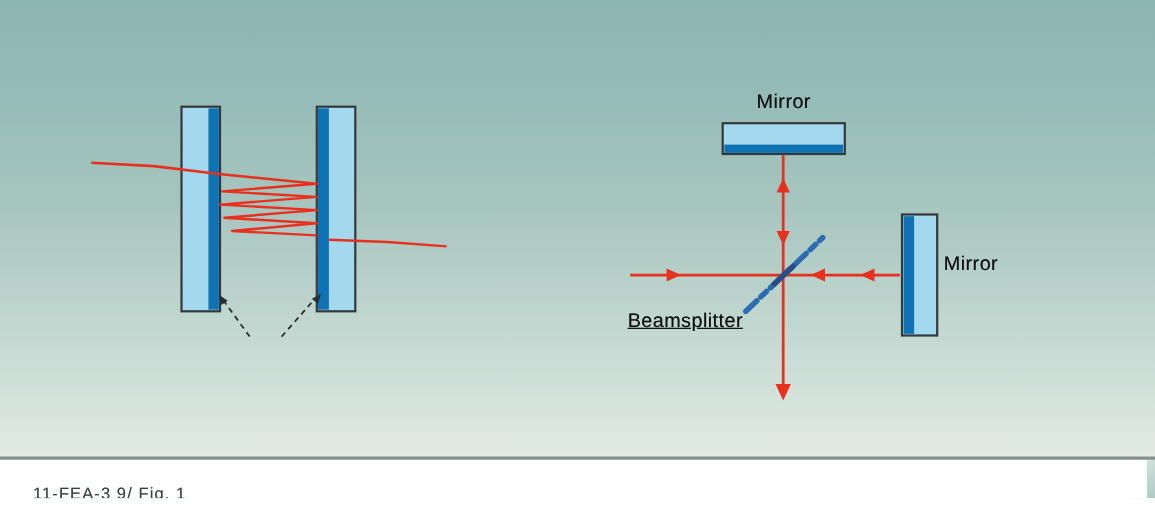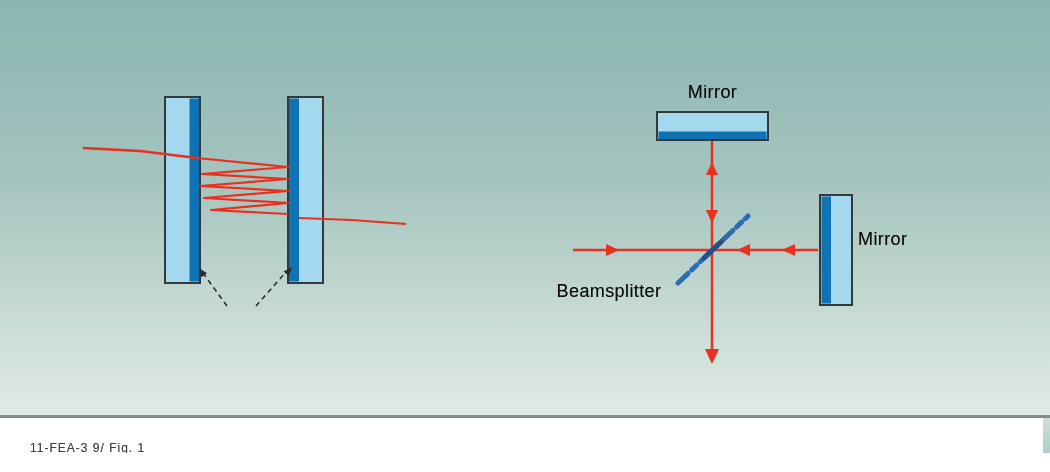--- a/index.html
+++ b/index.html
@@ -12,21 +12,21 @@
     background:linear-gradient(180deg,#8cb6b2 0%,#95bcb7 20%,#a7c5bf 45%,#c3d8d1 72%,#e2ebe5 100%);
   }
   svg.diagram { position:absolute; left:0; top:0; width:1050px; height:472px; }
   .lbl {
     position:absolute; font-size:18px; color:#0b0d0e; letter-spacing:0.4px;
     text-align:center; text-shadow:0 0 0.6px rgba(25,25,25,0.55); white-space:nowrap;
   }
   .rule { position:absolute; left:0; top:415px; width:1050px; height:3px; background:#858c89; }
   .caption-strip { position:absolute; left:0; top:418px; width:1043px; height:49px; background:#ffffff; }
   .caption {
-    position:absolute; left:30px; top:23px; font-size:12px; letter-spacing:1px;
+    position:absolute; left:30px; top:23px; font-size:15px; letter-spacing:1px;
     color:#3c4240; text-shadow:0 0 0.6px rgba(60,66,64,0.5); white-space:nowrap;
   }
   .frame-right { position:absolute; left:1043px; top:418px; width:7px; height:54px; background:linear-gradient(180deg,#cfe0da,#9ec1ba); }
   .frame-bottom { position:absolute; left:0; top:467px; width:1050px; height:5px; background:#8cb6b0; }
 </style>
 </head>
 <body>
 
 <div class="stage">
 
@@ -66,21 +66,21 @@
       <polygon points="737,250 750,244 750,256" fill="#e8301f"></polygon>
       <polygon points="782,250 795,244 795,256" fill="#e8301f"></polygon>
 
       <line x1="678" y1="283" x2="748" y2="216" stroke="#2e6cb2" stroke-width="5" stroke-linecap="round" stroke-dasharray="14 5 7 5"></line>
       <line x1="704" y1="258" x2="721" y2="242" stroke="#274f86" stroke-width="5" stroke-linecap="round"></line>
     </g>
   </svg>
 
   <div class="lbl" style="left:657px; top:82px; width:111px;">Mirror</div>
   <div class="lbl" style="left:858px; top:229px; width:70px; text-align:left;">Mirror</div>
-  <div class="lbl" style="left:546px; top:281px; width:126px;">Beamsplitter</div>
+  <div class="lbl" style="left:560px; top:281px; width:126px;text-decoration:underline;">Beamsplitter</div>
 
   <div class="rule"></div>
   <div class="caption-strip">
     <span class="caption">11-FEA-3 9/ Fig. 1</span>
   </div>
   <div class="frame-right"></div>
   <div class="frame-bottom"></div>
 
 </div>
 

